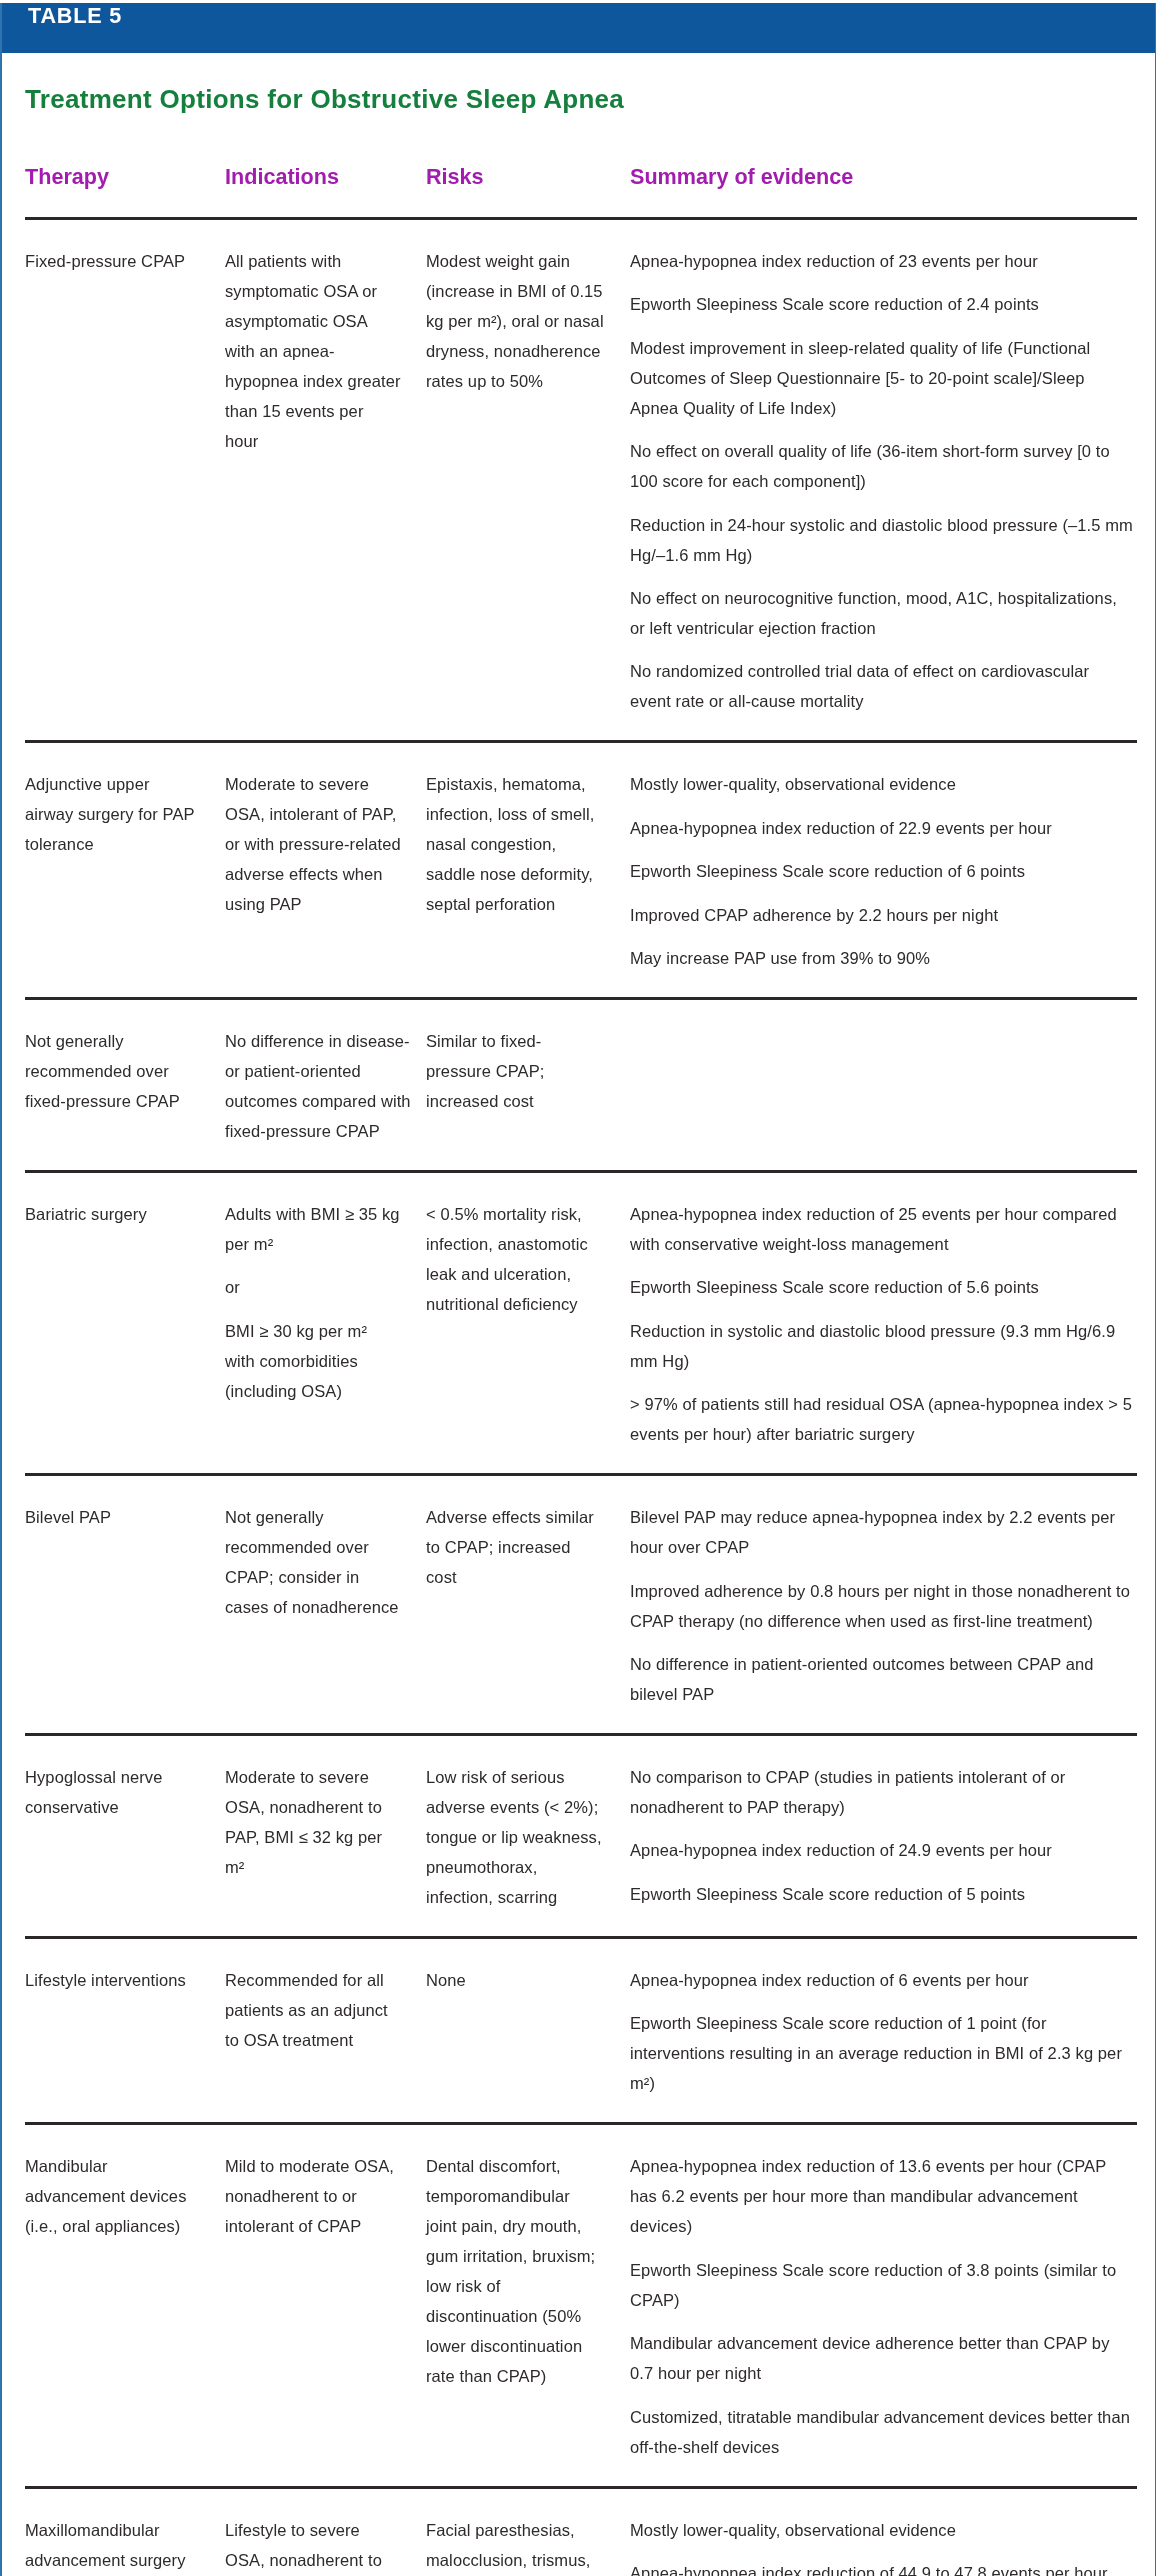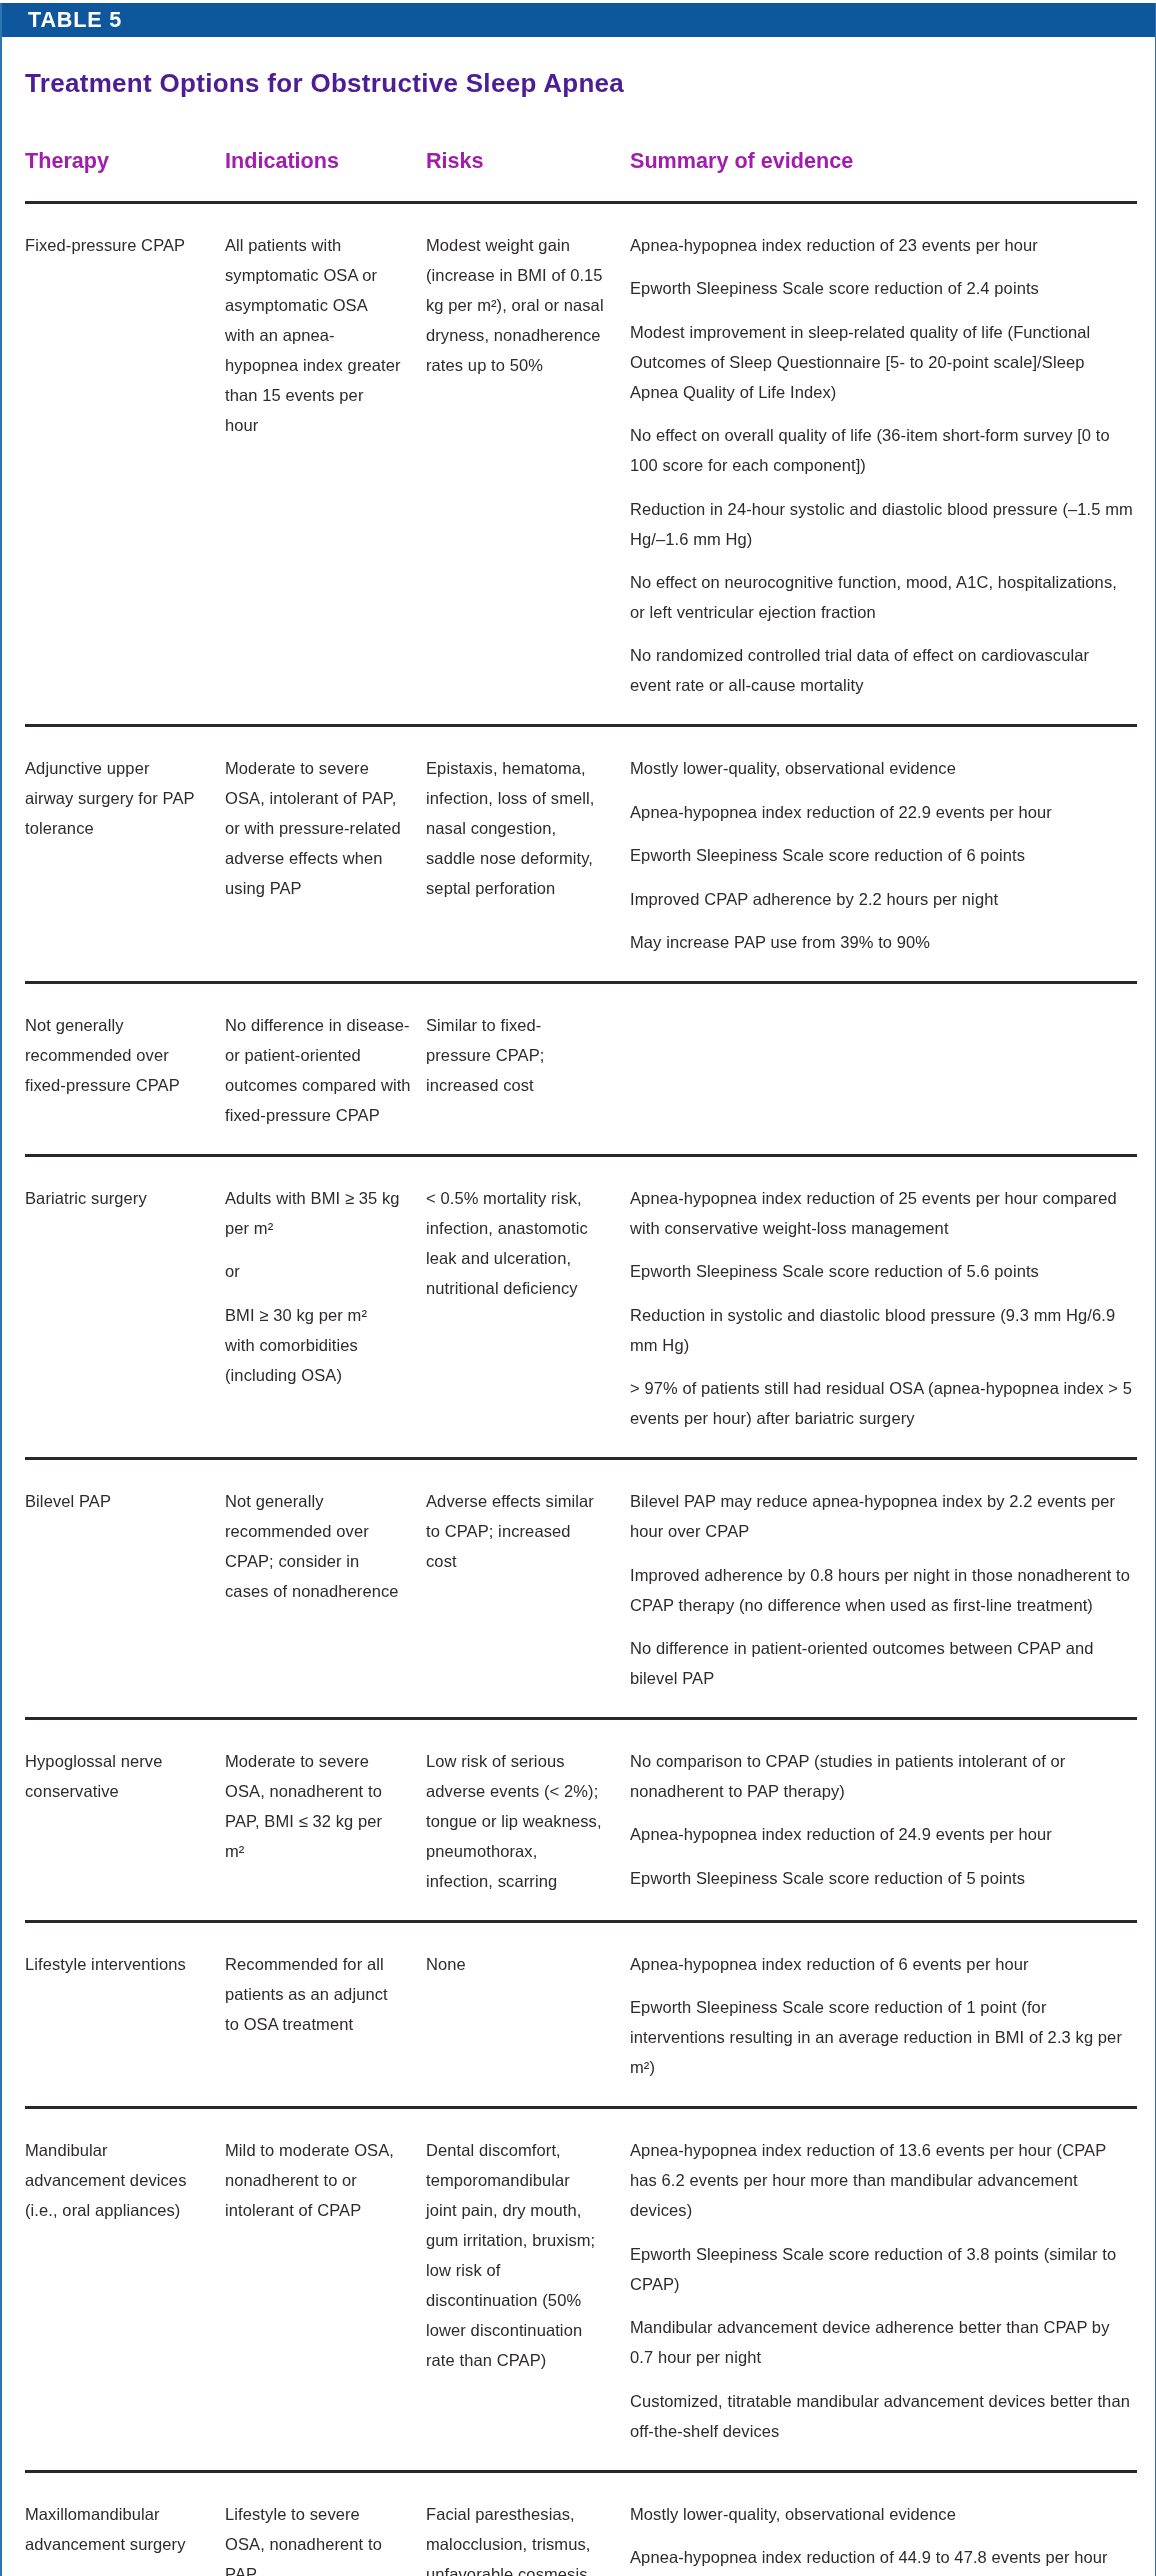--- a/index.html
+++ b/index.html
@@ -12,36 +12,36 @@
     padding-top: 3.1px;
   }
   .table-wrap {
     box-sizing: border-box;
     border-left: 2.1px solid #2f74ae;
     border-right: 2.1px solid #2f74ae;
     background: #ffffff;
   }
   .tag-band {
     background: #0f579d;
-    height: 34px;
+    height: 50px;
     display: flex;
-    align-items: center;
+    align-items: flex-start;
     padding-left: 26px;
   }
   .tag-band .tag {
     color: #ffffff;
     font-size: 21.6px;
     font-weight: bold;
     letter-spacing: 0.8px;
   }
   .content { padding: 0 18px 0 23px; }
   .table-title {
     font-size: 26px;
     font-weight: bold;
-    color: #4c1d95;
+    color: #15803d;
     padding-top: 31px;
     letter-spacing: 0.3px;
   }
   .grid-cols {
     display: grid;
     grid-template-columns: 200px 201px 204px 1fr;
   }
   .col-headers {
     margin-top: 49px;
     padding-bottom: 27px;

